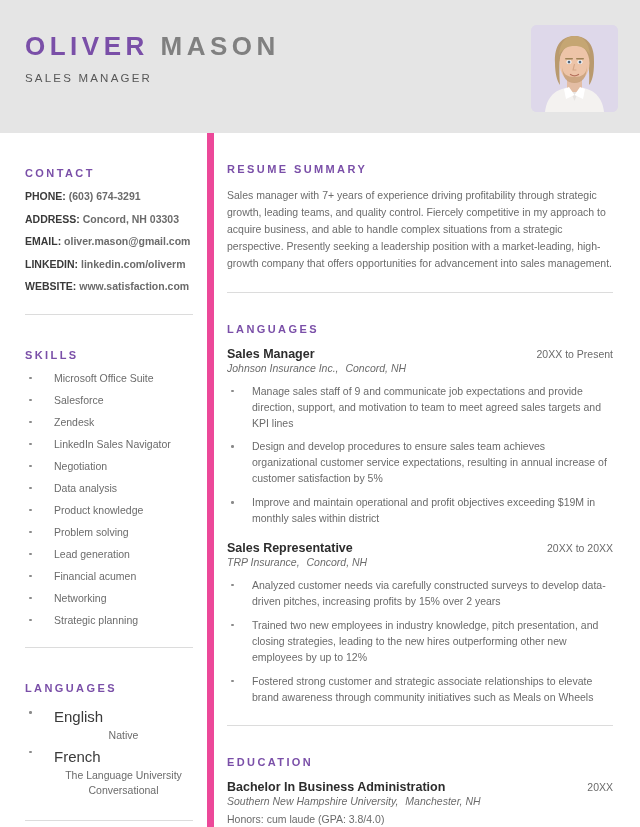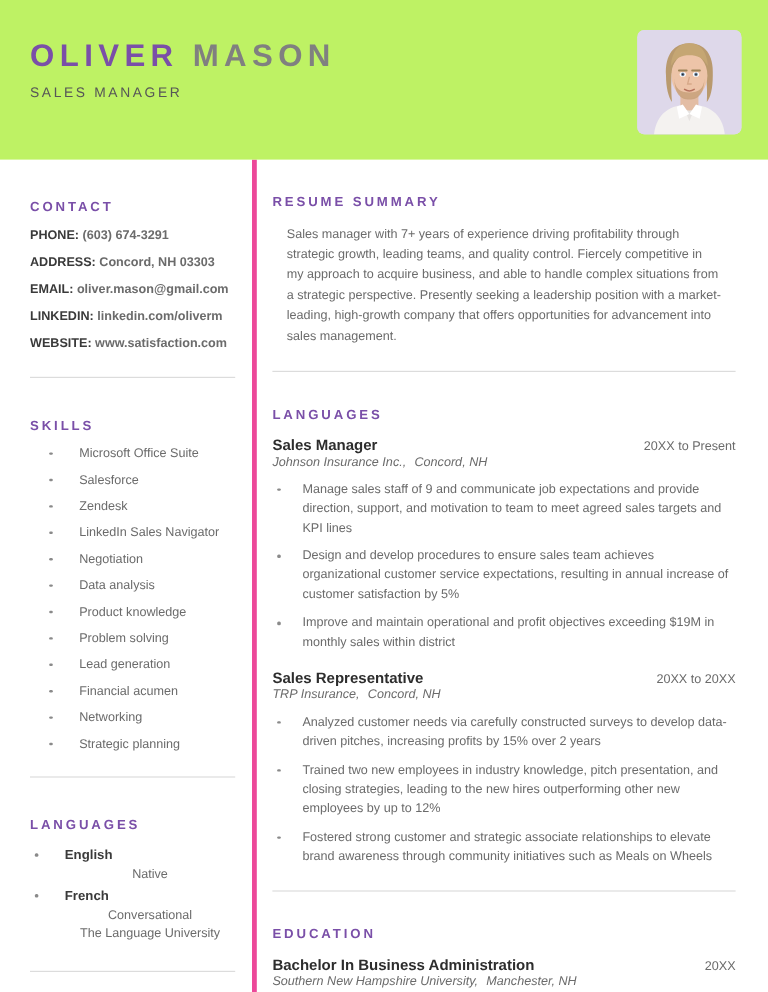--- a/index.html
+++ b/index.html
@@ -12,21 +12,21 @@
     height: 827px;
     font-family: "Liberation Sans", sans-serif;
     color: #4a4a4a;
     overflow: hidden;
     position: relative;
   }
 
   
   .header {
     height: 133px;
-    background: #bef264;
+    background: #e5e5e5;
     position: relative;
     box-sizing: border-box;
   }
   .header-inner {
     position: absolute;
     left: 25px;
     top: 33px;
   }
   .name-line {
     font-size: 26px;
@@ -59,21 +59,21 @@
   
   .columns {
     display: flex;
     align-items: flex-start;
     height: 694px;
   }
   .col-left {
     width: 214px;
     box-sizing: border-box;
     padding: 0 14px 0 25px;
-    border-right: 4px solid #ec4899;
+    border-right: 7px solid #ec4899;
     min-height: 694px;
   }
   .col-right {
     width: 426px;
     box-sizing: border-box;
     padding: 0 27px 0 13px;
   }
 
   
   .sec-title {
@@ -99,21 +99,21 @@
     line-height: 1.0;
     margin-bottom: 12px;
     white-space: nowrap;
   }
   .contact-label { font-weight: bold; color: #3a3a3a; }
   .contact-value { color: #6b6b6b; font-weight: bold; }
 
   
   ul.blist {
     list-style: none;
-    margin: 12px;
+    margin: 0;
     padding: 0;
   }
   ul.blist li {
     position: relative;
     padding-left: 29px;
     font-size: 10.5px;
     color: #6b6b6b;
     line-height: 1.0;
     margin-bottom: 11.5px;
   }
@@ -139,38 +139,38 @@
     content: "";
     position: absolute;
     left: 4px;
     top: 5px;
     width: 2.5px;
     height: 2.5px;
     border-radius: 50%;
     background: #8a8a8a;
   }
   .lang-name {
-    font-size: 11px;
-    font-weight: bold;
+    font-size: 15px;
+    font-weight: normal;
     color: #3a3a3a;
     line-height: 1.45;
   }
   .lang-sub {
     font-size: 10.5px;
     color: #6b6b6b;
     line-height: 1.45;
     text-align: center;
   }
 
   
   .summary-text {
     font-size: 10.5px;
     line-height: 1.62;
     color: #6b6b6b;
-    margin: 12px;
+    margin: 0;
   }
   .sec-right { margin-top: 30px; }
 
   .entry { margin-top: 14px; }
   .entry.first { margin-top: 0; }
   .entry-head {
     display: flex;
     justify-content: space-between;
     align-items: baseline;
   }
@@ -325,22 +325,22 @@
 
     <div class="sec-left">
       <div class="sec-title">LANGUAGES</div>
       <ul class="langlist">
         <li>
           <div class="lang-name">English</div>
           <div class="lang-sub">Native</div>
         </li>
         <li>
           <div class="lang-name">French</div>
+          <div class="lang-sub">The Language University</div>
           <div class="lang-sub">Conversational</div>
-          <div class="lang-sub">The Language University</div>
         </li>
       </ul>
     </div>
 
     <hr class="rule">
 
   </div>
 
   <div class="col-right">
 

